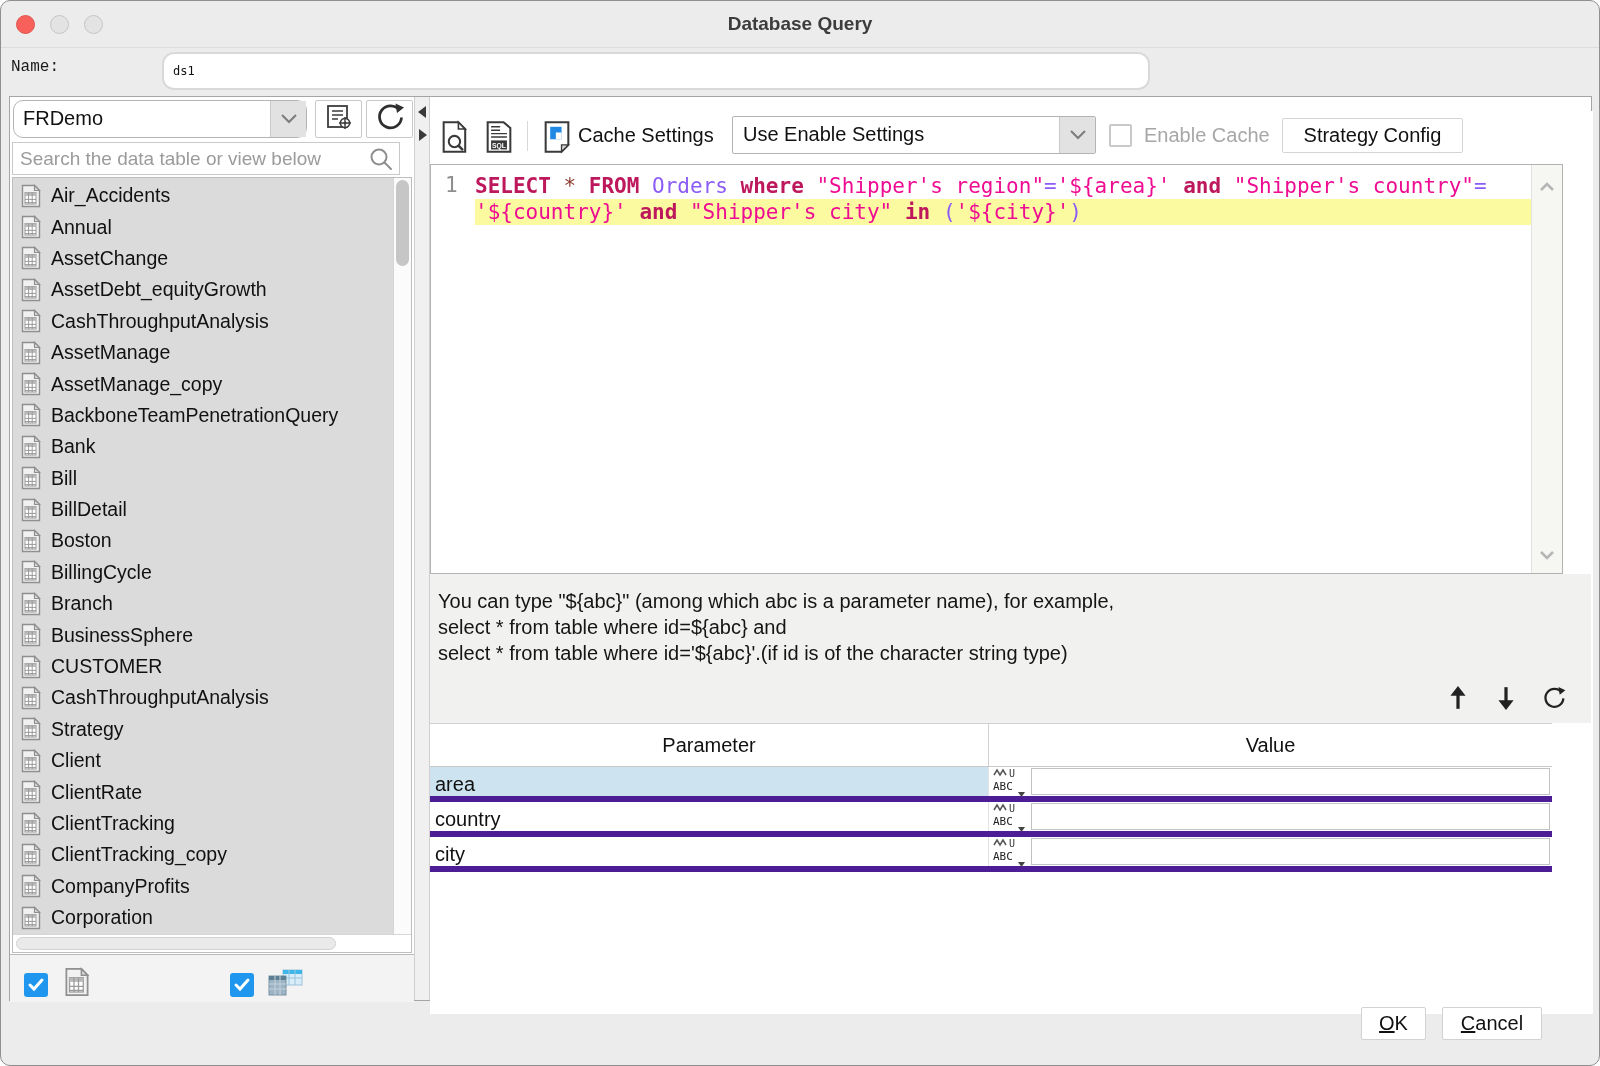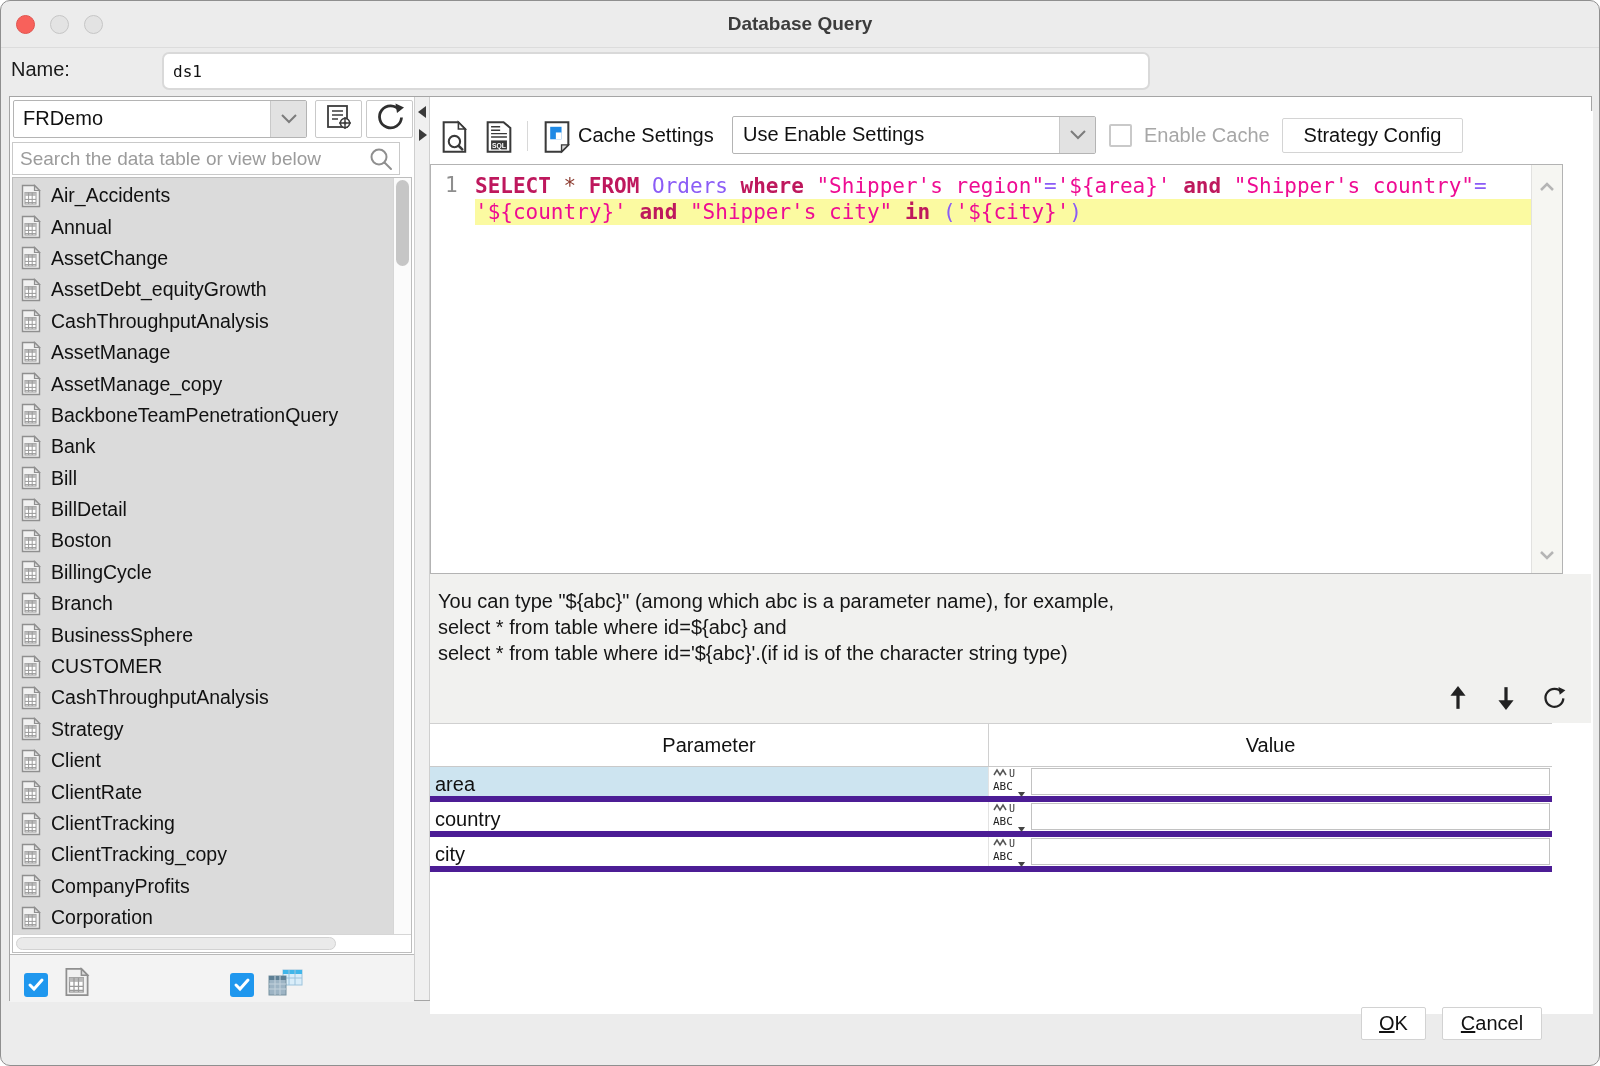--- a/index.html
+++ b/index.html
@@ -10,33 +10,33 @@
 
   
   .titlebar { position: absolute; left: 0; top: 0; right: 0; height: 47px; border-bottom: 1px solid #dcdcdc; }
   .title { text-align: center; line-height: 46px; font-size: 19px; font-weight: bold; color: #3c3c3c; }
   .traffic { position: absolute; left: 15px; top: 14px; display: flex; gap: 15px; }
   .tl { width: 19px; height: 19px; border-radius: 50%; }
   .tl.red { background: #f8615b; border: 1px solid #e0544e; }
   .tl.grey { background: #e3e3e3; border: 1px solid #c6c6c6; }
 
   
-  .name-label { position: absolute; left: 10px; top: 57px; font-size: 20px; color: #1a1a1a; }
+  .name-label { position: absolute; left: 10px; top: 57px; font-size: 16px; color: #1a1a1a; font-family: Liberation Mono, monospace; }
   .name-input { position: absolute; left: 161px; top: 51px; width: 988px; height: 38px;
-                border: 2px solid #d9d9d9; border-radius: 7px; background: #fff;
-                font-family: "DejaVu Sans Mono", monospace; font-size: 16px; color: #111; padding: 0 9px; }
+                border: 2px solid #d9d9d9; border-radius: 12px; background: #fff;
+                font-family: "DejaVu Sans Mono", monospace; font-size: 12px; color: #111; padding: 0 9px; }
 
   
   .content { position: absolute; left: 8px; top: 95px; width: 1583px; height: 905px;
              background: #fff; border: 1px solid #a5a5a5; }
 
   
   .left-panel { position: absolute; left: 0; top: 0; width: 404px; height: 100%; }
   .combo { position: absolute; left: 3px; top: 3px; width: 294px; height: 38px; background: #fff;
-           border: 1px solid #b4b4b4; border-radius: 2px; cursor: default; }
+           border: 1px solid #b4b4b4; border-radius: 10px; cursor: default; }
   .combo-text { position: absolute; left: 9px; top: 0; line-height: 35px; font-size: 20px; color: #111; }
   .combo-chevron { position: absolute; right: 0; top: 0; width: 36px; height: 100%; background: #e2e2e2;
                    border-left: 1px solid #c9c9c9; display: flex; align-items: center; justify-content: center; }
   .icon-btn { position: absolute; top: 3px; height: 38px; background: #fff; border: 1px solid #c9c9c9;
               border-radius: 2px; display: flex; align-items: center; justify-content: center; }
   .btn-edit-conn { left: 305px; width: 47px; }
   .btn-refresh-conn { left: 356px; width: 47px; }
 
   .search-wrap { position: absolute; left: 2px; top: 45px; width: 388px; height: 33px; }
   .search-input { width: 100%; height: 100%; border: 1px solid #c9c9c9; background: #fff;

